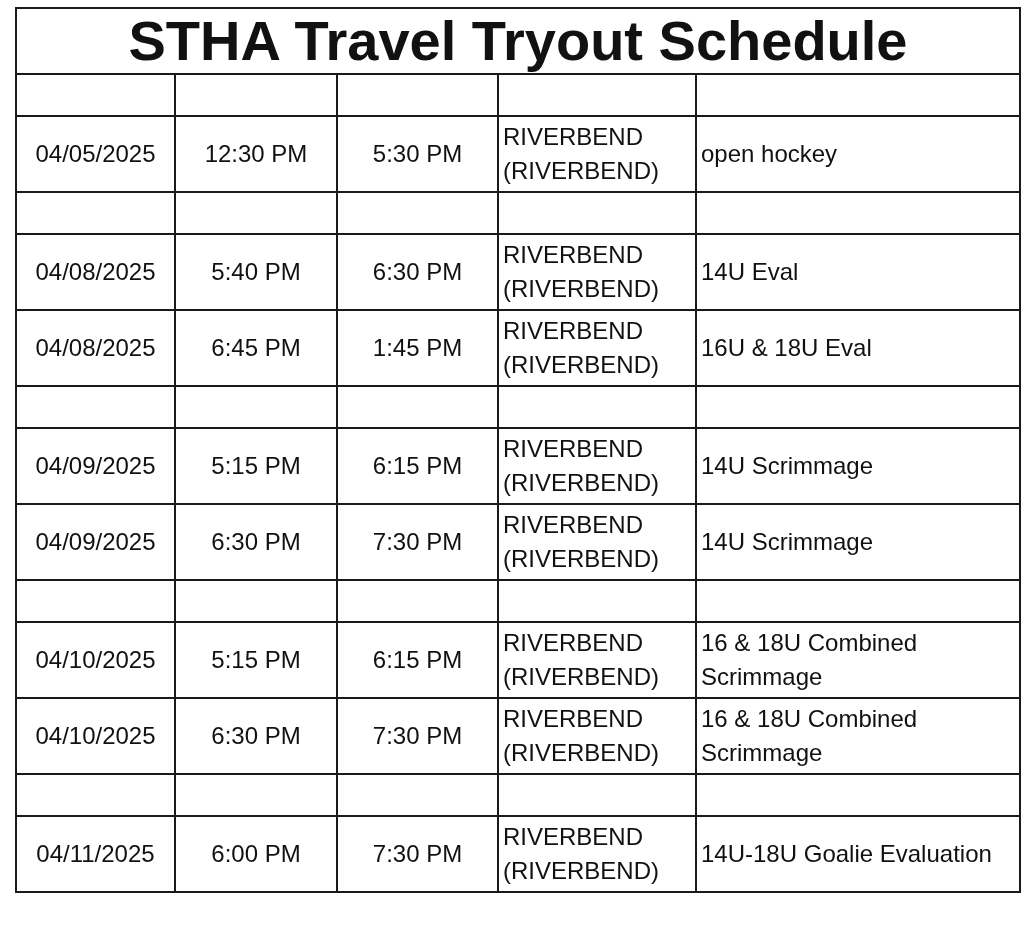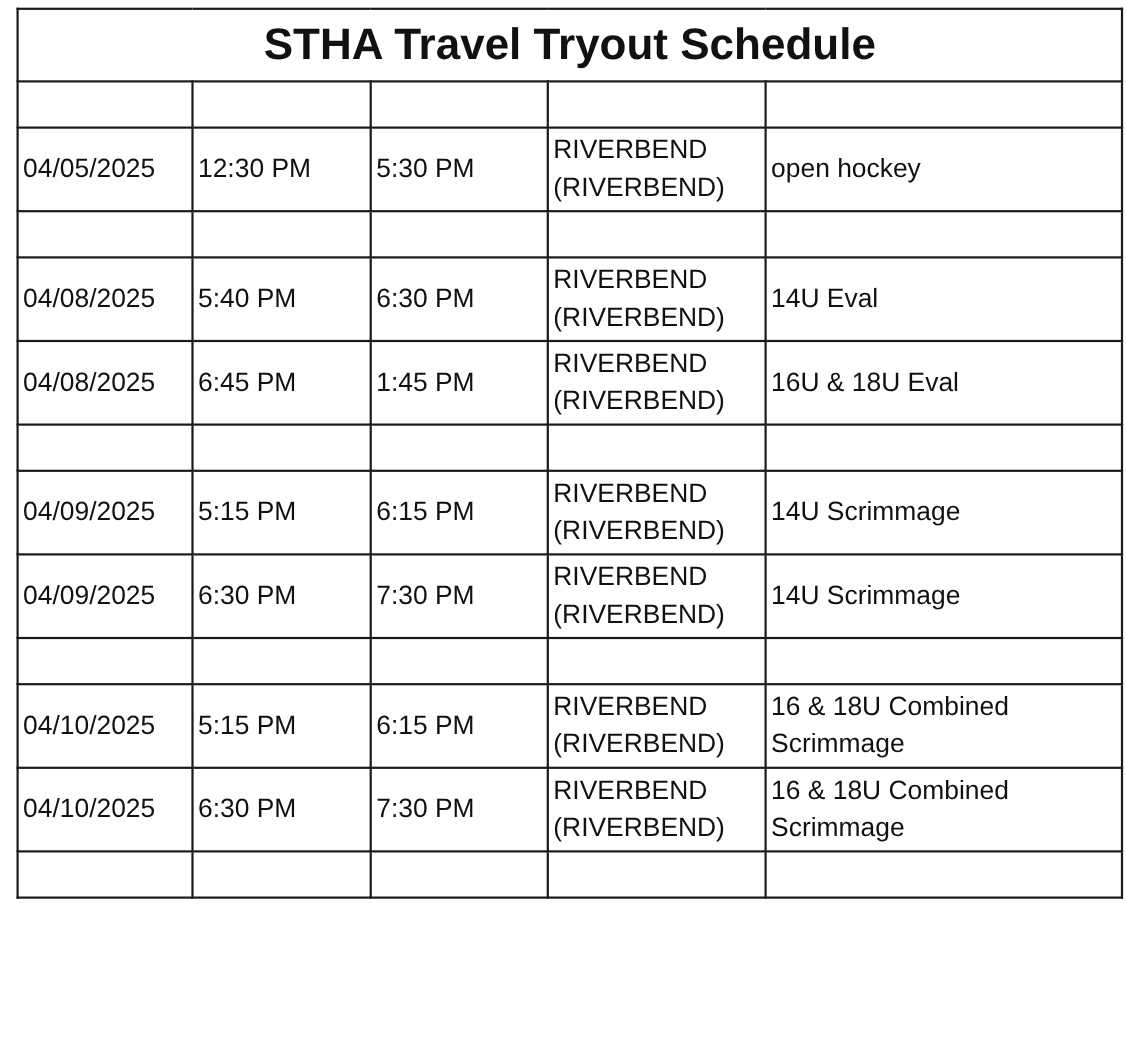--- a/index.html
+++ b/index.html
@@ -1,20 +1,20 @@
 <!DOCTYPE html>
 <html><head>
 <meta charset="utf-8">
 <style>
   html,body{margin:0;padding:0;background:#fff;}
   body{width:1024px;height:948px;position:relative;font-family:"Liberation Sans",sans-serif;color:#111;}
   table{position:absolute;left:15px;top:7px;border-collapse:collapse;table-layout:fixed;width:1004px;}
   td{border:2px solid #1a1a1a;padding:0 4px;font-size:24px;line-height:34px;vertical-align:middle;overflow:hidden;}
-  td.title{text-align:center;font-weight:bold;font-size:40px;height:64px;padding:0;}
-  td.r{text-align:left;margin-top:28px;}
+  td.title{text-align:center;font-weight:bold;font-size:56px;height:64px;padding:0;}
+  td.r{text-align:center;margin-top:28px;}
   td.l{text-align:left;}
   tr.blank td{height:40px;}
   tr.row td{height:74px;}
 </style>
 </head>
 <body>
 
 <table>
   <colgroup>
     <col style="width:159px">
@@ -125,14 +125,24 @@
         </td>
         <td class="l">16 &amp; 18U Combined Scrimmage</td>
       </tr>
       <tr class="blank">
         <td></td>
         <td></td>
         <td></td>
         <td></td>
         <td></td>
       </tr>
+      <tr class="row">
+        <td class="r">04/11/2025</td>
+        <td class="r">6:00 PM</td>
+        <td class="r">7:30 PM</td>
+        <td class="l">
+          <div>RIVERBEND</div>
+          <div>(RIVERBEND)</div>
+        </td>
+        <td class="l">14U-18U Goalie Evaluation</td>
+      </tr>
     </tbody>
 </table>
 
 </body></html>

